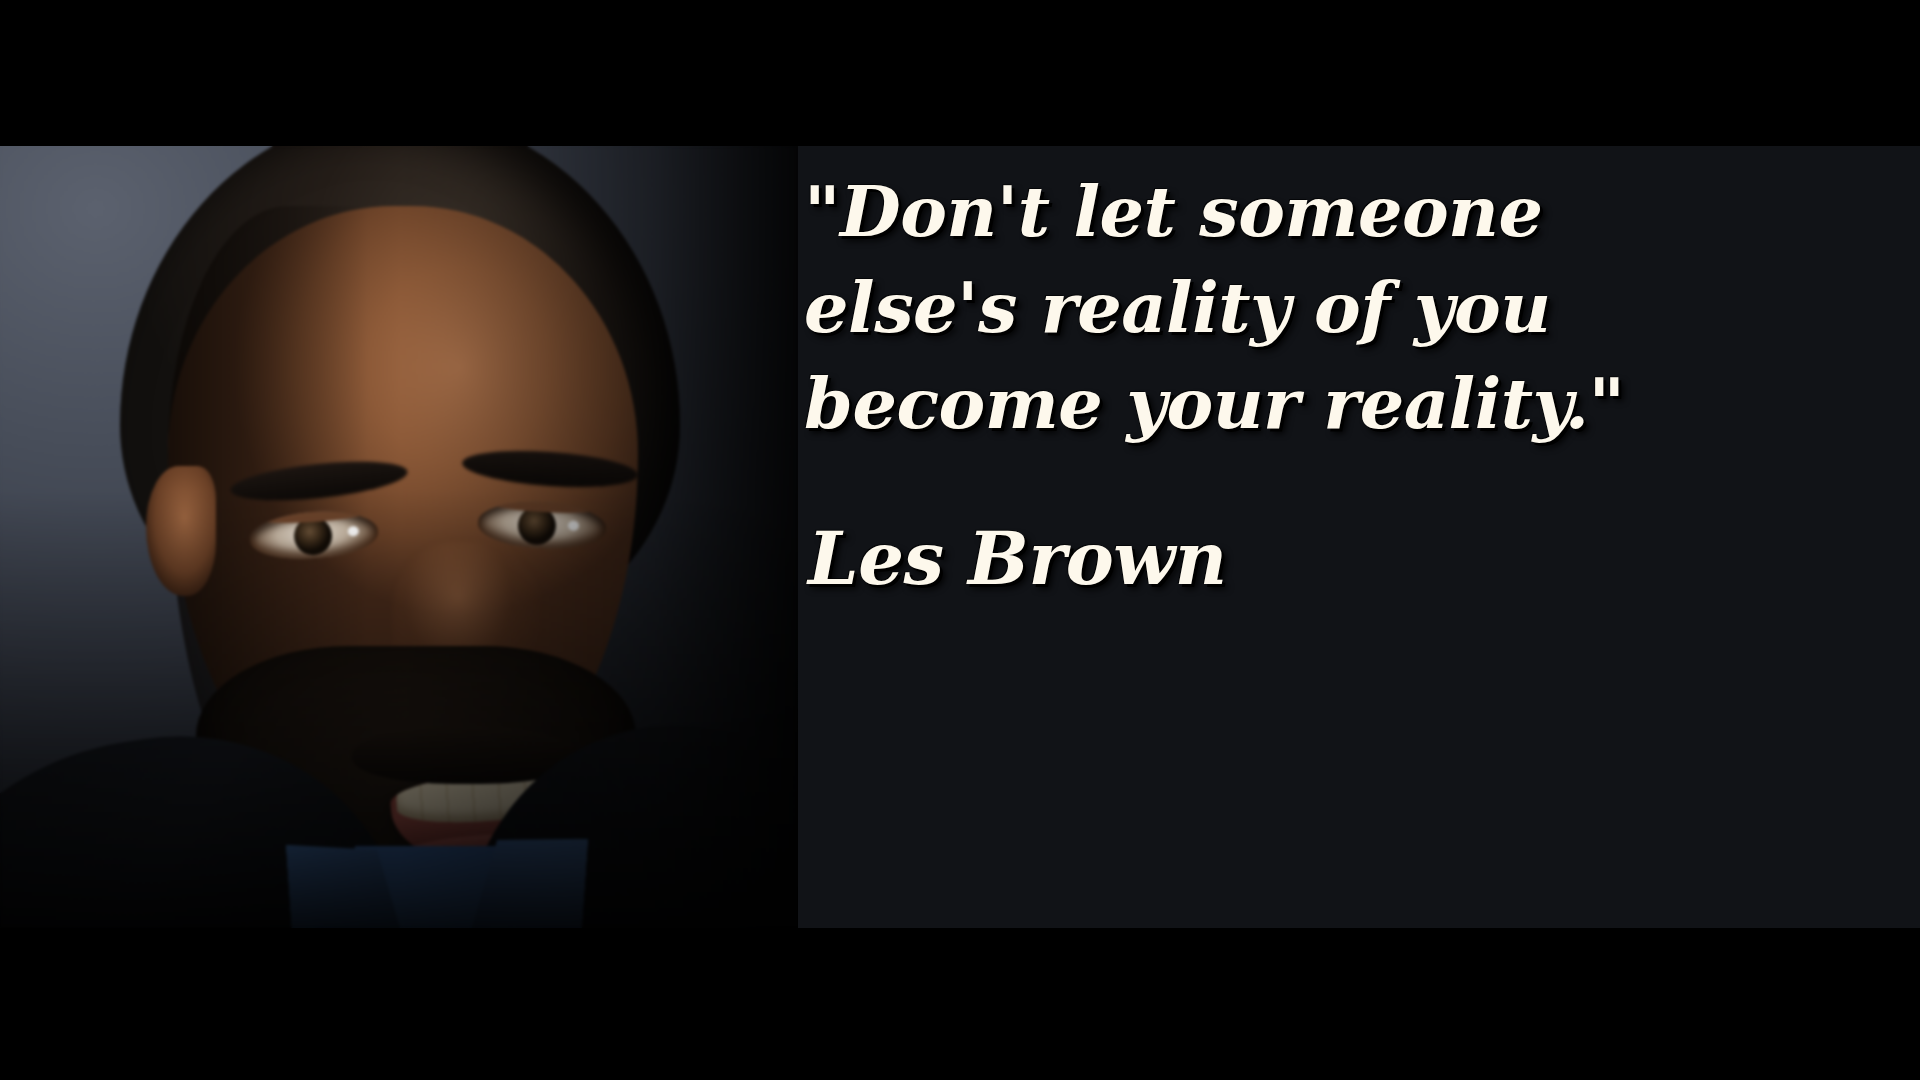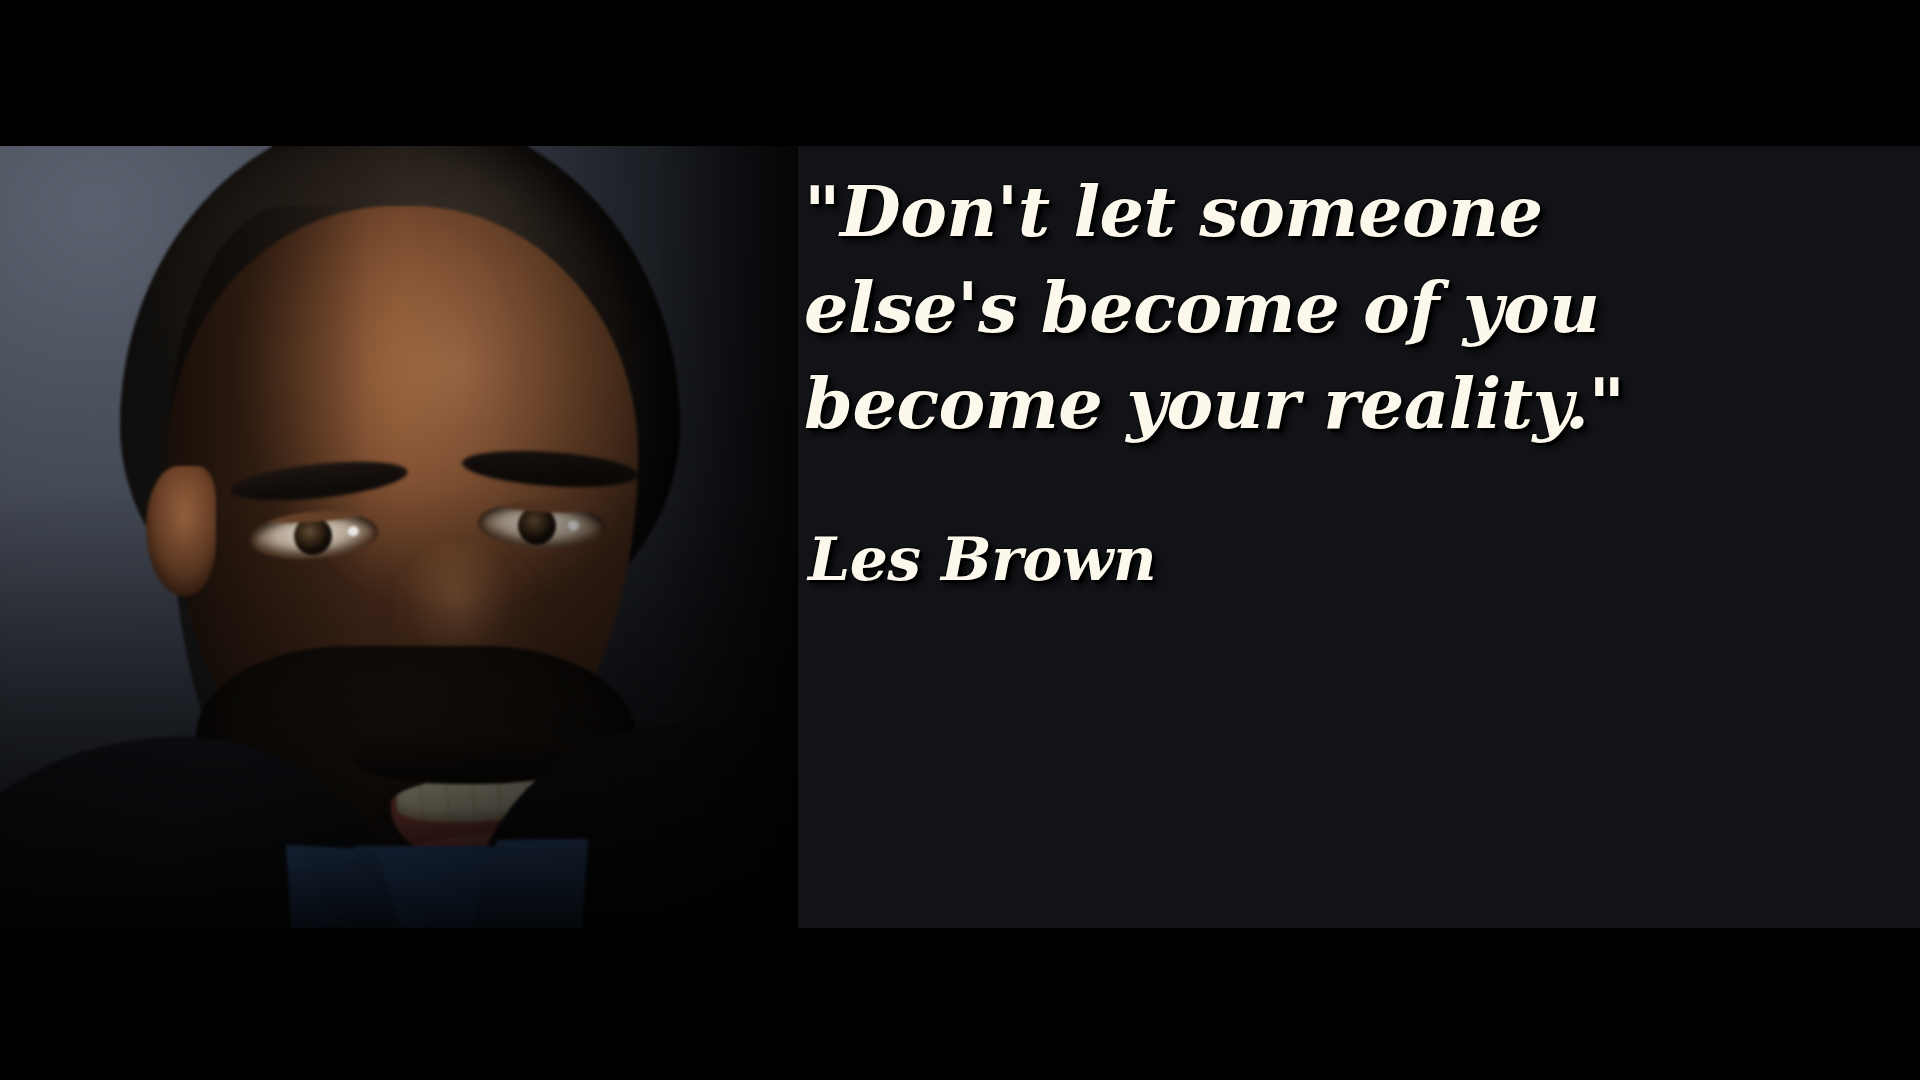--- a/index.html
+++ b/index.html
@@ -326,21 +326,21 @@
     left: 4px;
     top: 18px;
     font-size: 70px;
     line-height: 96px;
   }
   .quote-line { display: block; }
 
   .attribution {
     left: 8px;
     top: 370px;
-    font-size: 60px;
+    font-size: 72px;
     line-height: 86px;
   }
 </style>
 </head>
 <body>
 
 <div class="video-frame">
 
   <div class="letterbox-bar letterbox-top"></div>
 
@@ -385,21 +385,21 @@
       <div class="collar-l"></div>
       <div class="collar-r"></div>
 
       <div class="backdrop-shade"></div>
       <div class="portrait-blur"></div>
     </div>
 
     <div class="quote-block">
       <div class="quote-text">
         <span class="quote-line">"Don't let someone</span>
-        <span class="quote-line">else's become of you</span>
+        <span class="quote-line">else's reality of you</span>
         <span class="quote-line">become your reality."</span>
       </div>
       <div class="attribution">Les Brown</div>
     </div>
 
   </div>
 
   <div class="letterbox-bar letterbox-bottom"></div>
 
 </div>

